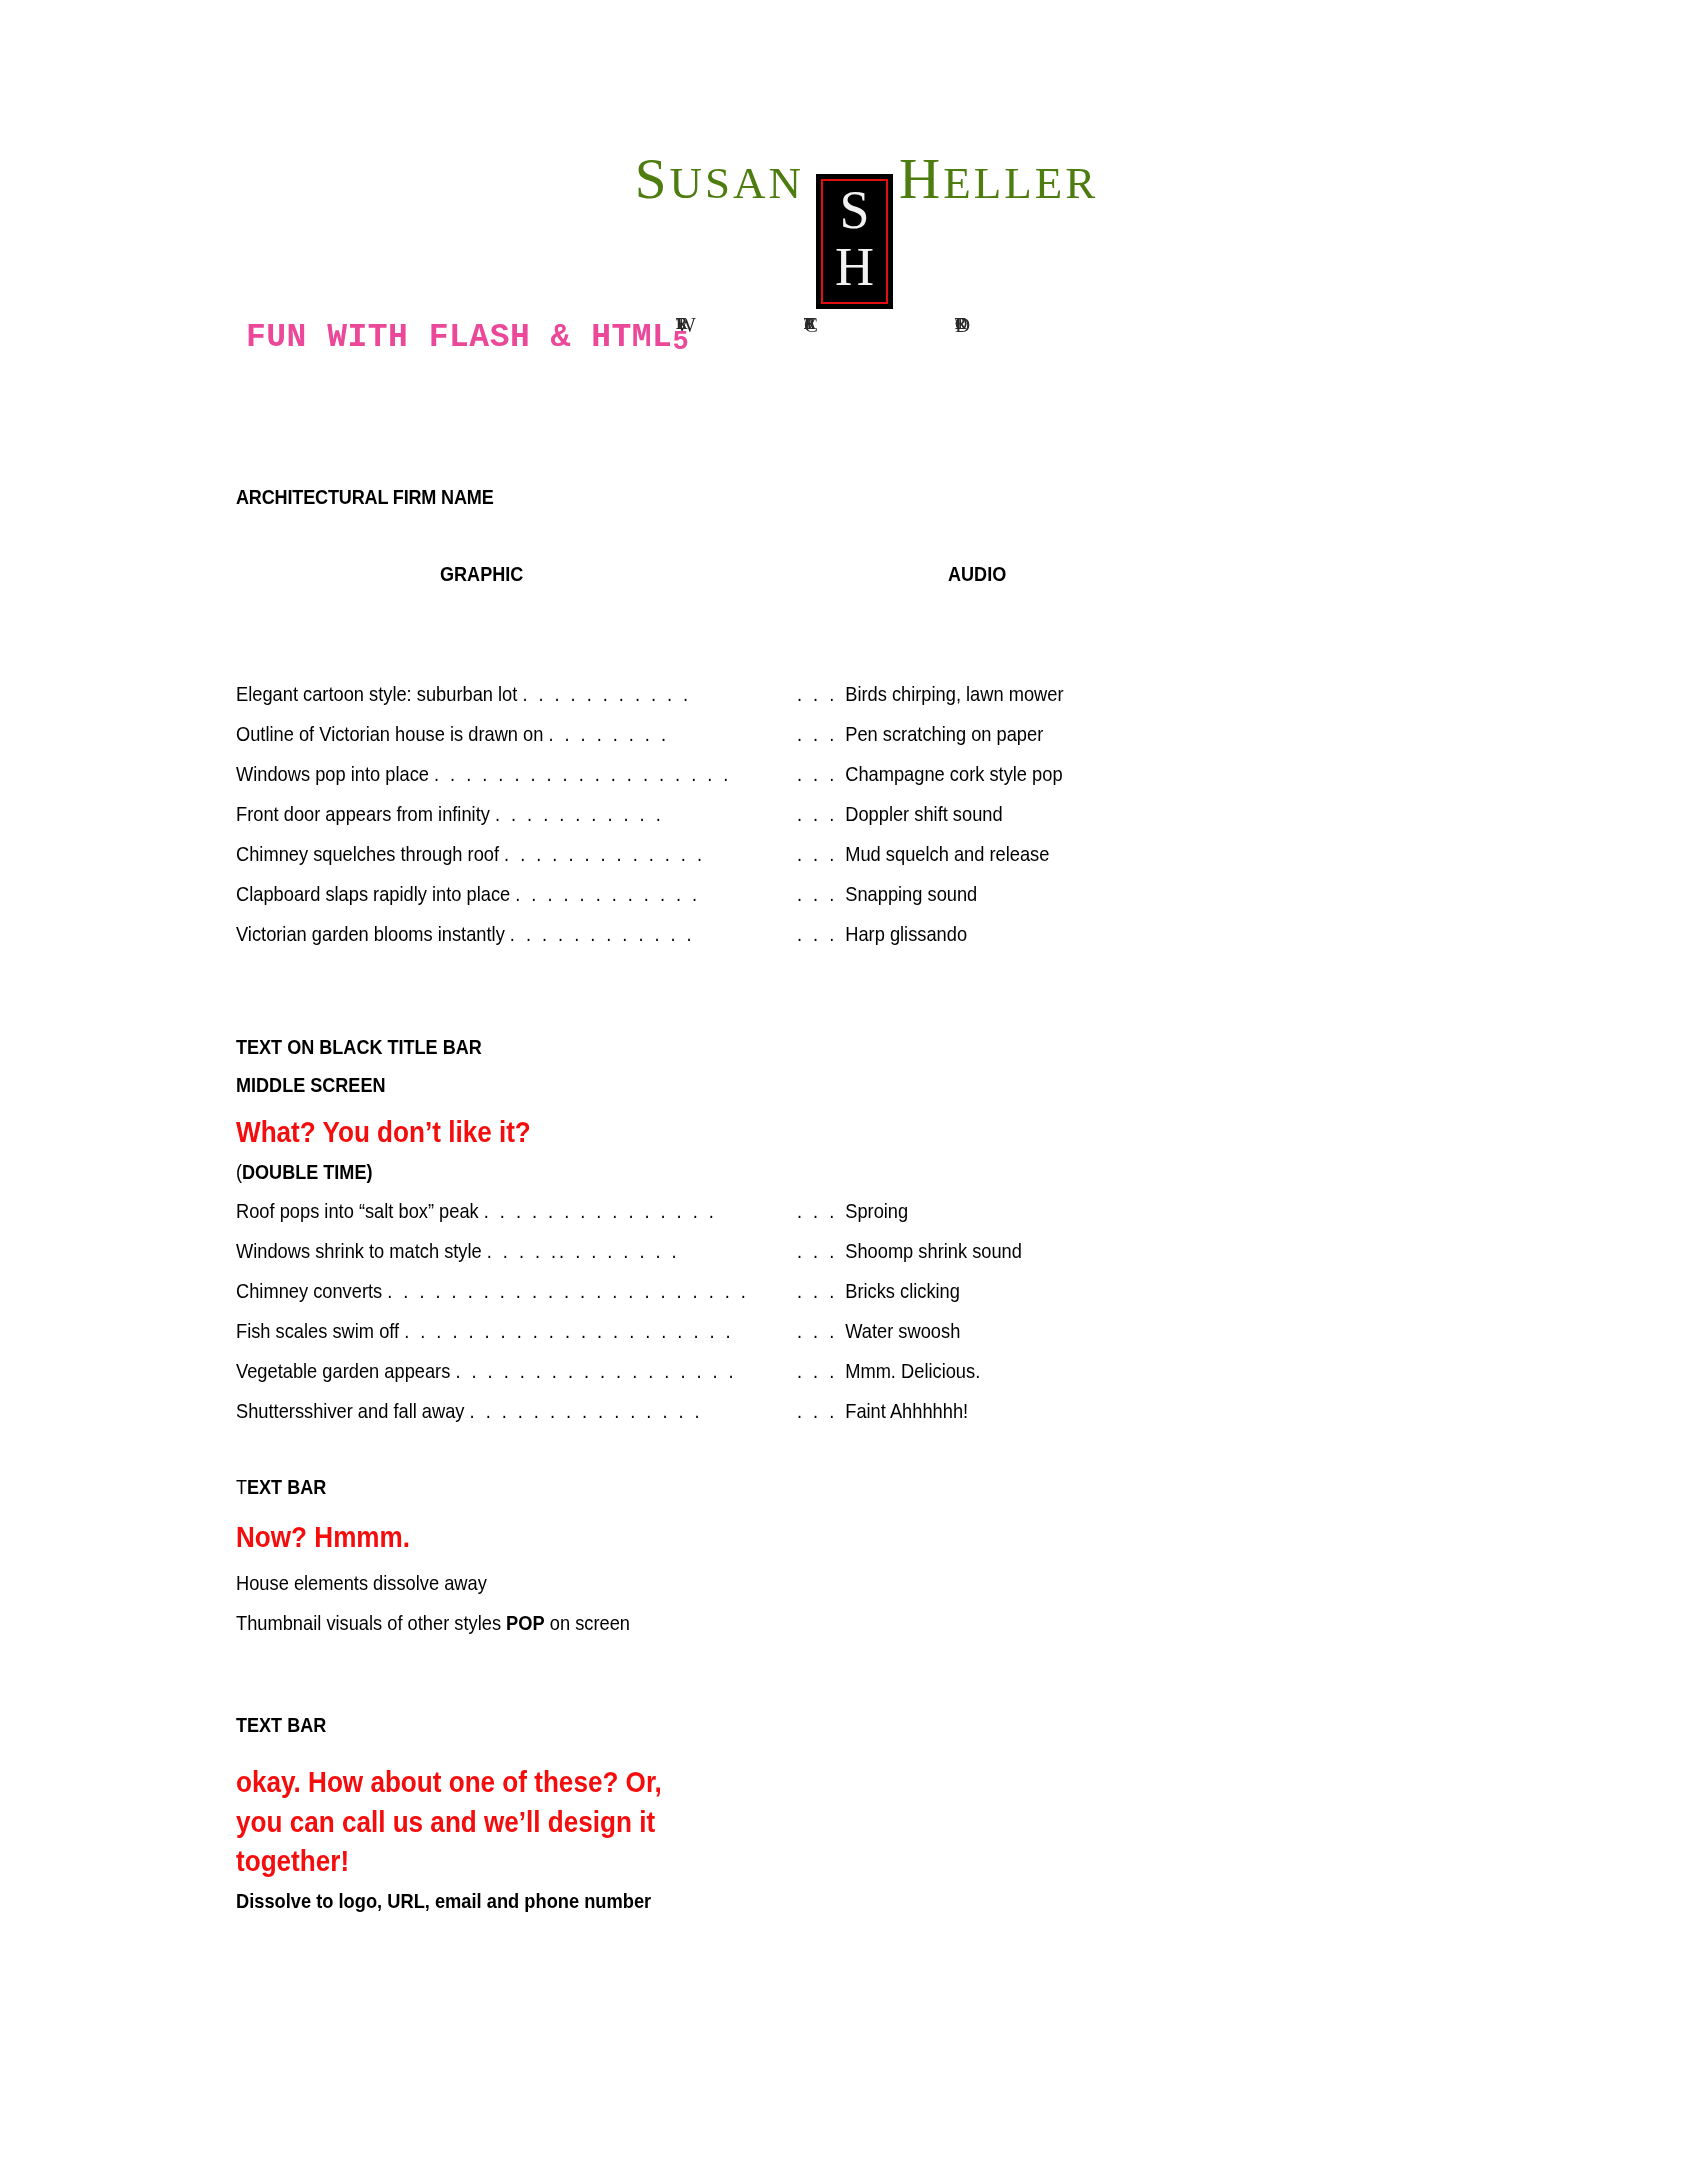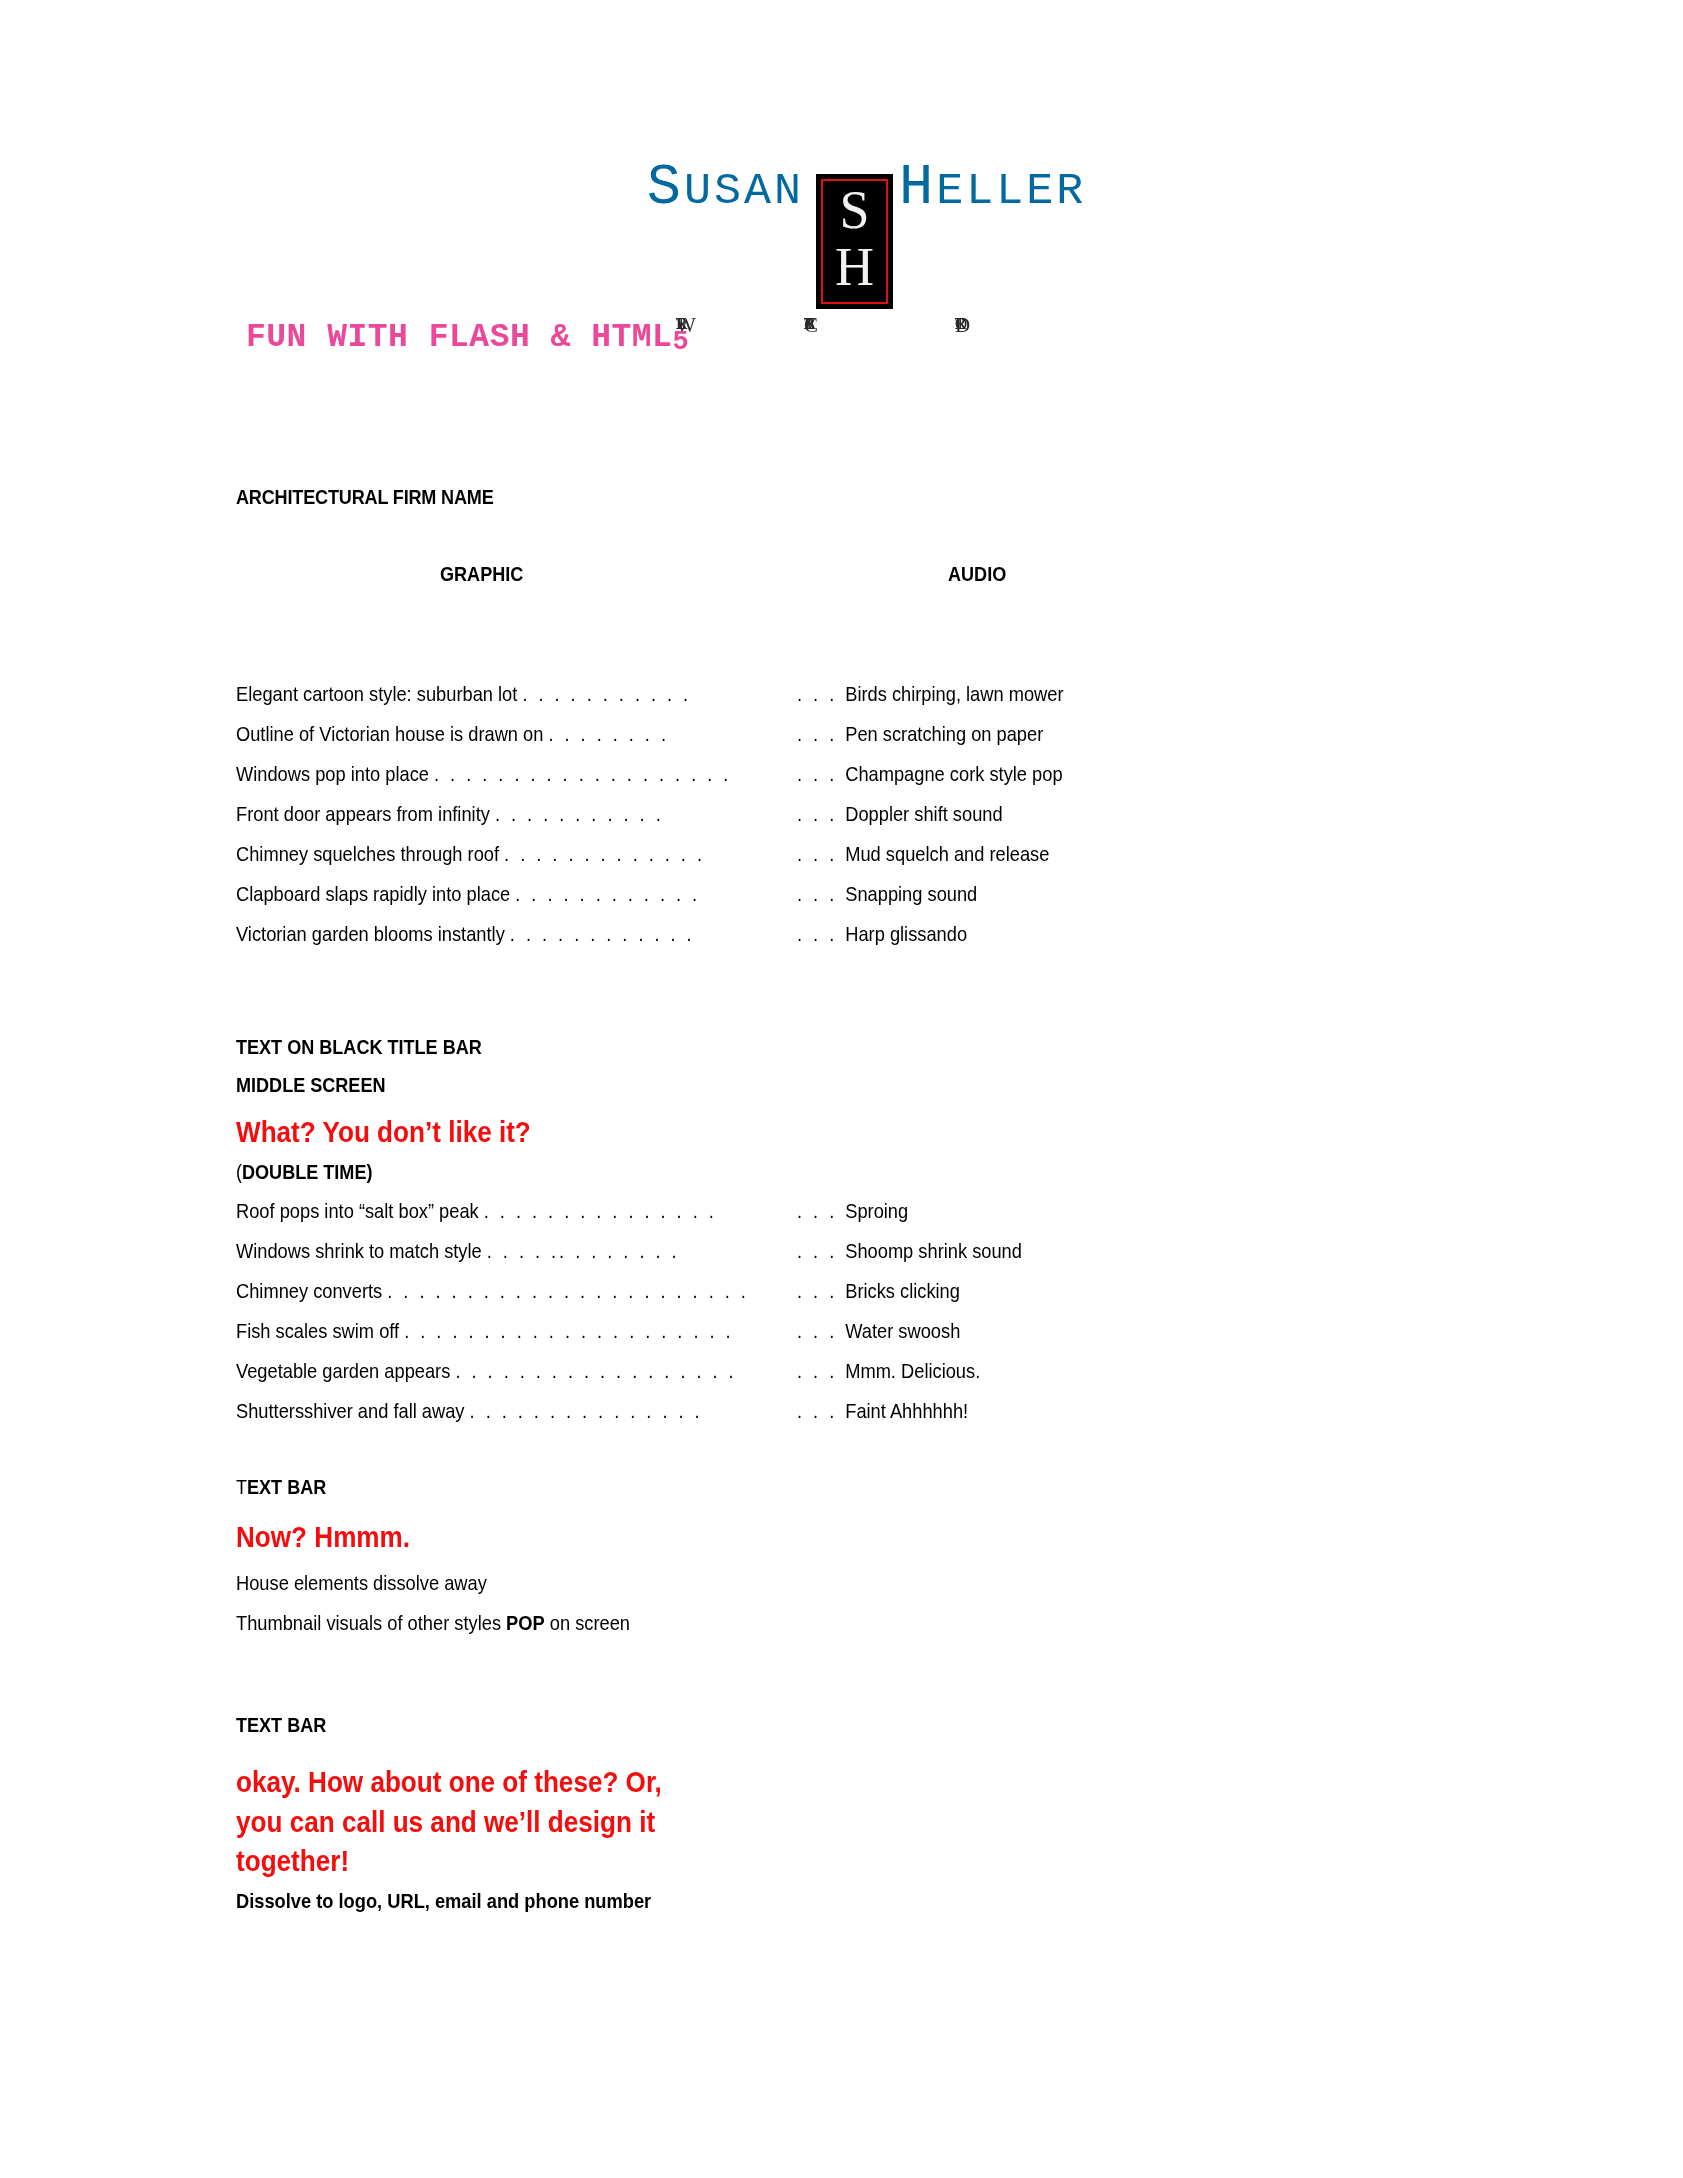--- a/index.html
+++ b/index.html
@@ -32,27 +32,27 @@
     width: 1683px;
     text-align: center;
   }
   .logo-row {
     position: relative;
     height: 158px;
     width: 1683px;
   }
   .logo-word {
     position: absolute;
-    top: 111px;
-    font-family: Liberation Mono, monospace;
+    top: 101px;
+    font-family: Liberation Serif, serif;
     font-weight: 400;
     font-size: 57px;
     letter-spacing: 3px;
     line-height: 1;
-    color: #0369a1;
+    color: #4d7c0f;
     transform: translateY(-50%);
     white-space: nowrap;
   }
   .logo-word .cap {
     font-size: 57px;
   }
   .logo-word .sm {
     font-size: 45px;
   }
   .logo-word.left {

